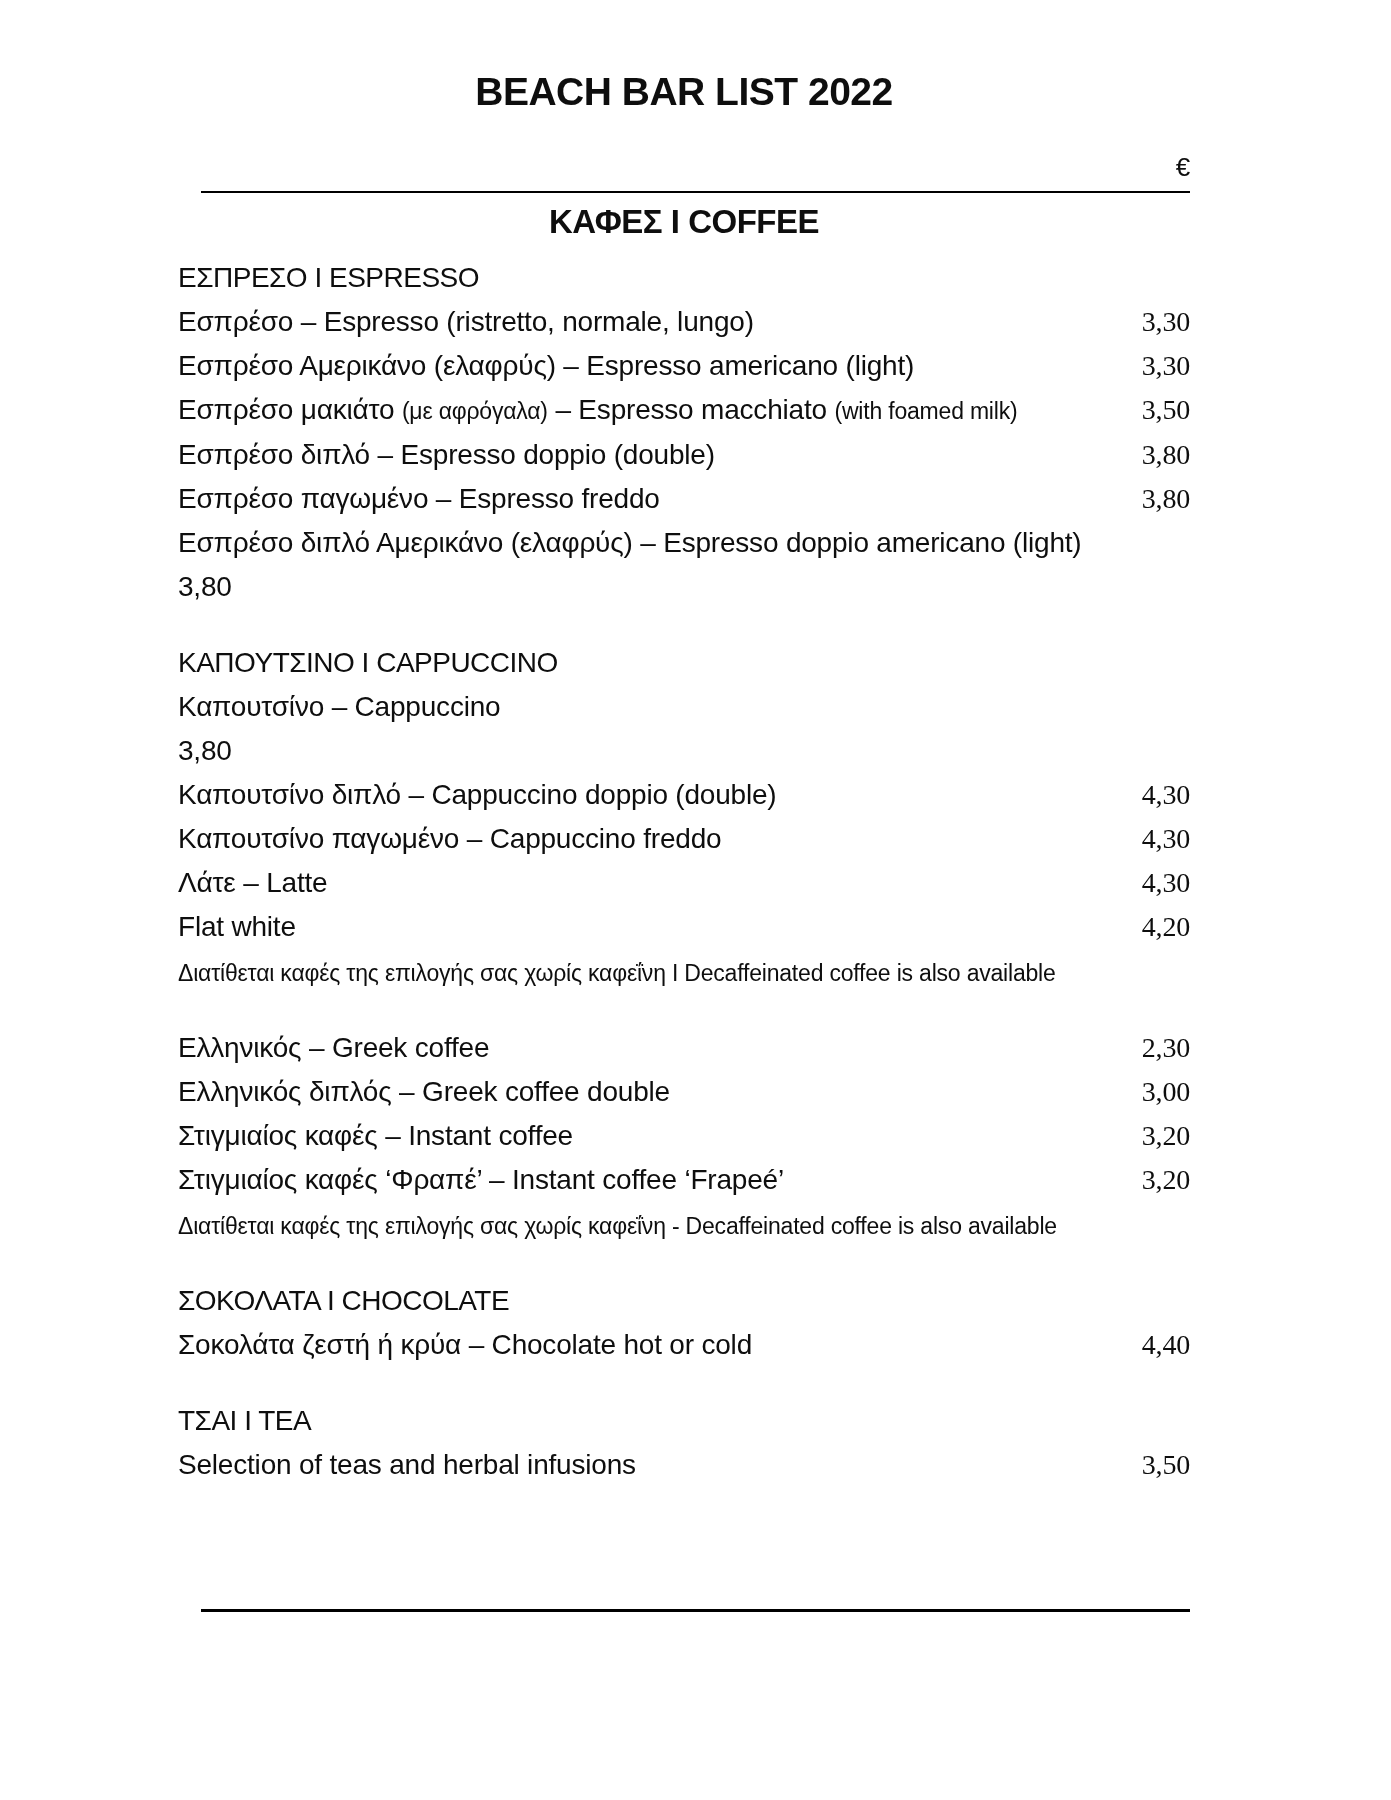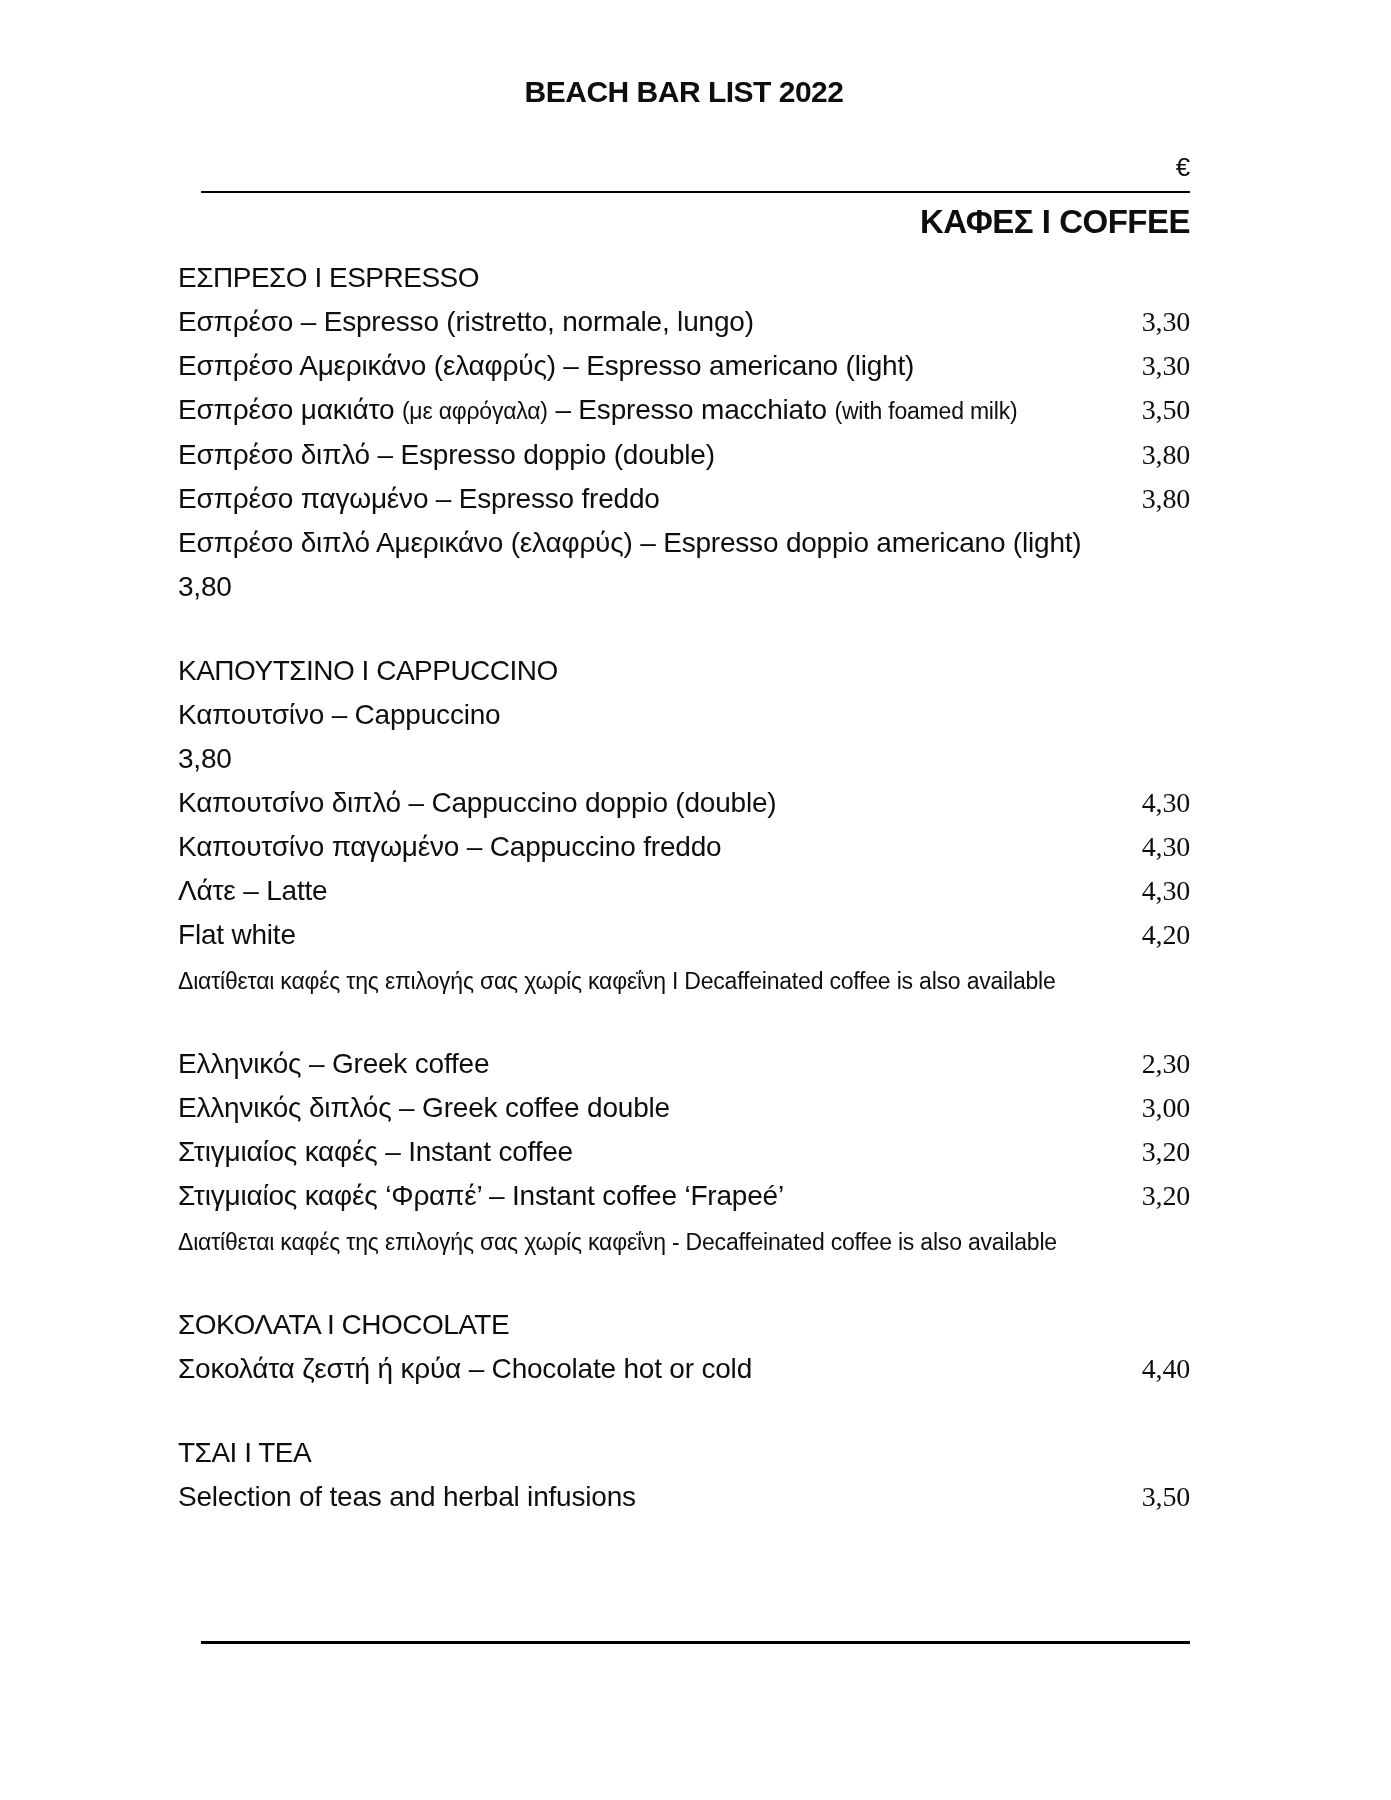--- a/index.html
+++ b/index.html
@@ -18,21 +18,21 @@
   .page {
     box-sizing: border-box;
     width: 1391px;
     height: 1800px;
     padding: 70px 201px 0 178px;
     background: #ffffff;
   }
   .doc-title {
     margin: 0;
     text-align: center;
-    font-size: 30px;
+    font-size: 39px;
     font-weight: 700;
     line-height: 44px;
     letter-spacing: -0.5px;
   }
   .currency-row {
     margin-top: 38px;
     text-align: right;
     font-size: 26px;
     line-height: 30px;
   }
@@ -46,27 +46,27 @@
     margin-top: 9px;
     margin-left: 23px;
   }
   .rule-bottom {
     height: 3px;
     margin-top: 122px;
     margin-left: 23px;
   }
   .menu-heading {
     margin: 7px 0 12px 0;
-    text-align: right;
+    text-align: center;
     font-size: 33px;
     font-weight: 600;
     line-height: 44px;
     letter-spacing: -0.5px;
   }
-  .menu-section { margin-top: 40px; }
+  .menu-section { margin-top: 32px; }
   .menu-section:first-child { margin-top: 7px; }
   .section-heading {
     margin: 0;
     font-size: 28px;
     font-weight: 400;
     line-height: 44px;
     letter-spacing: -0.5px;
   }
   .item-row {
     display: flex;

